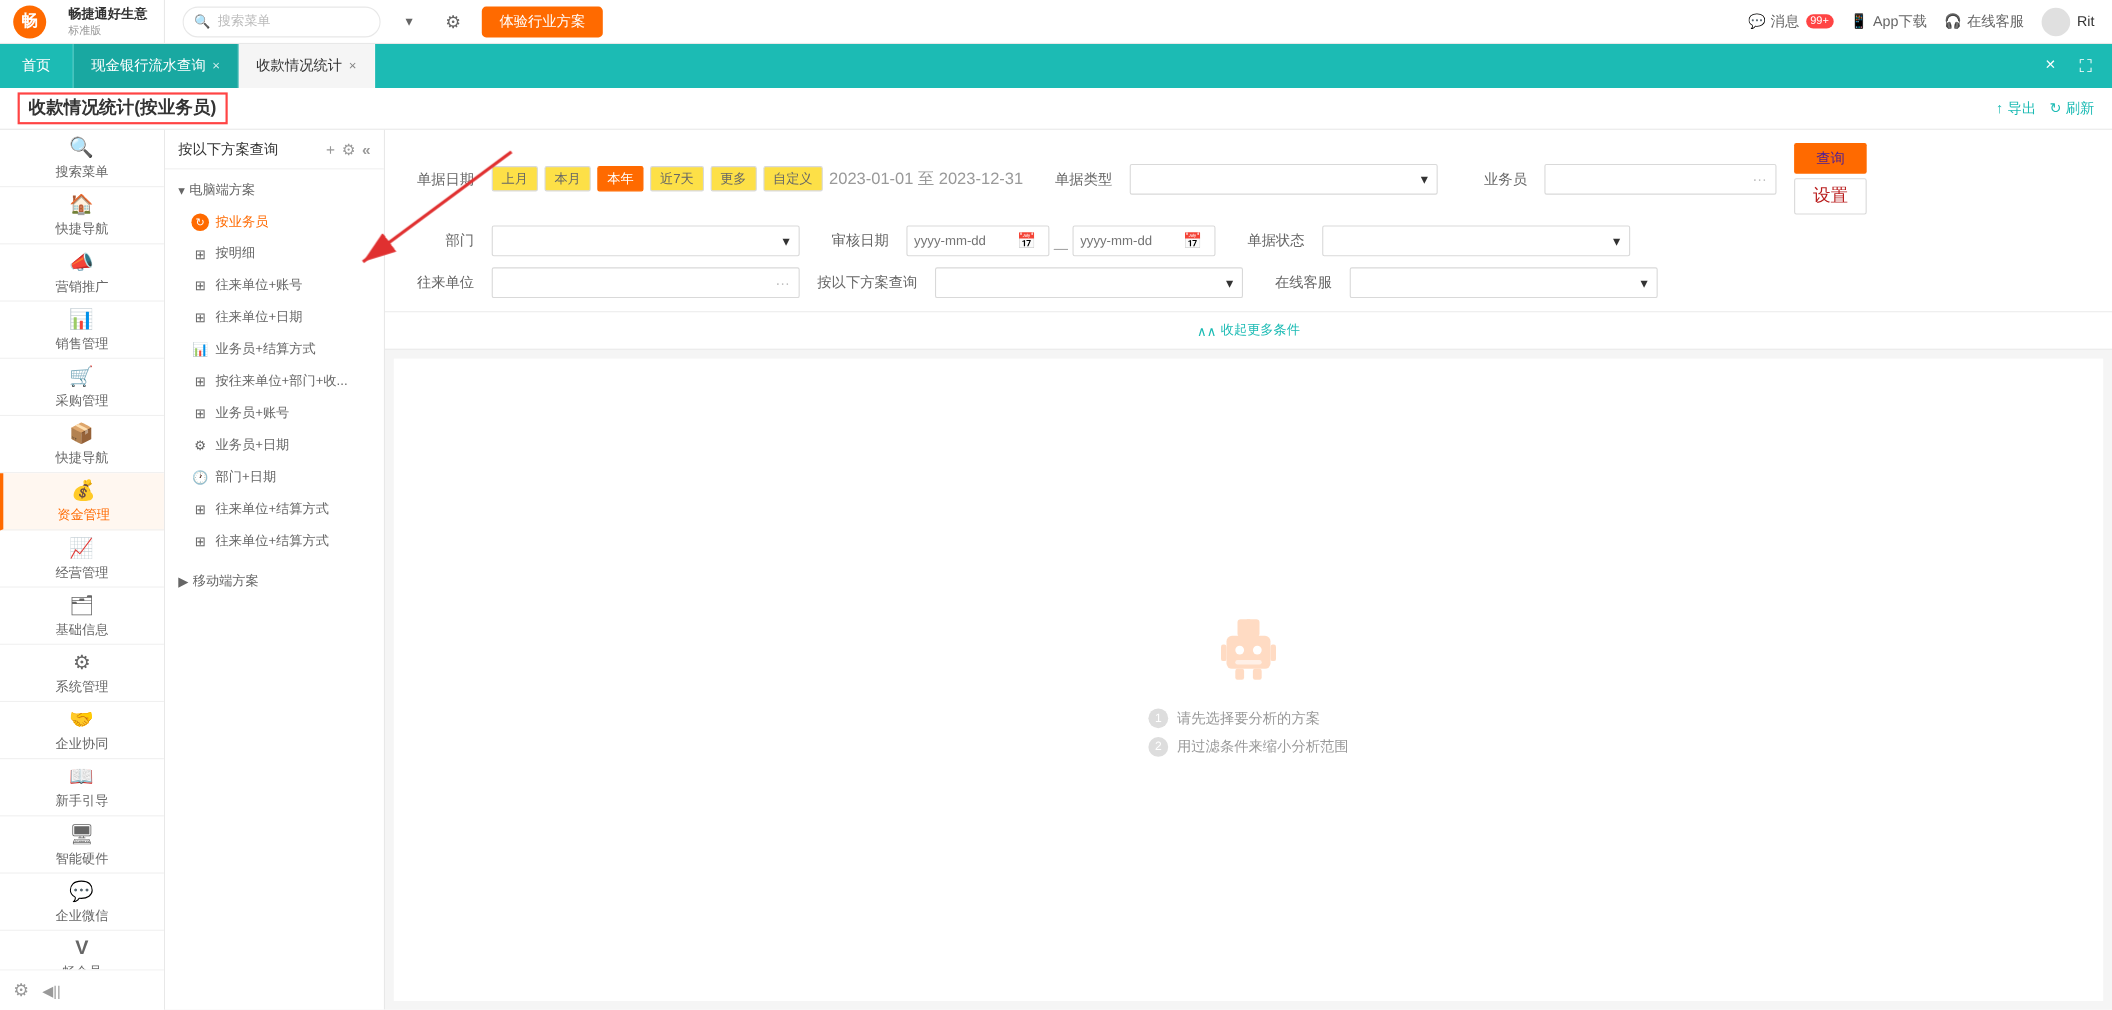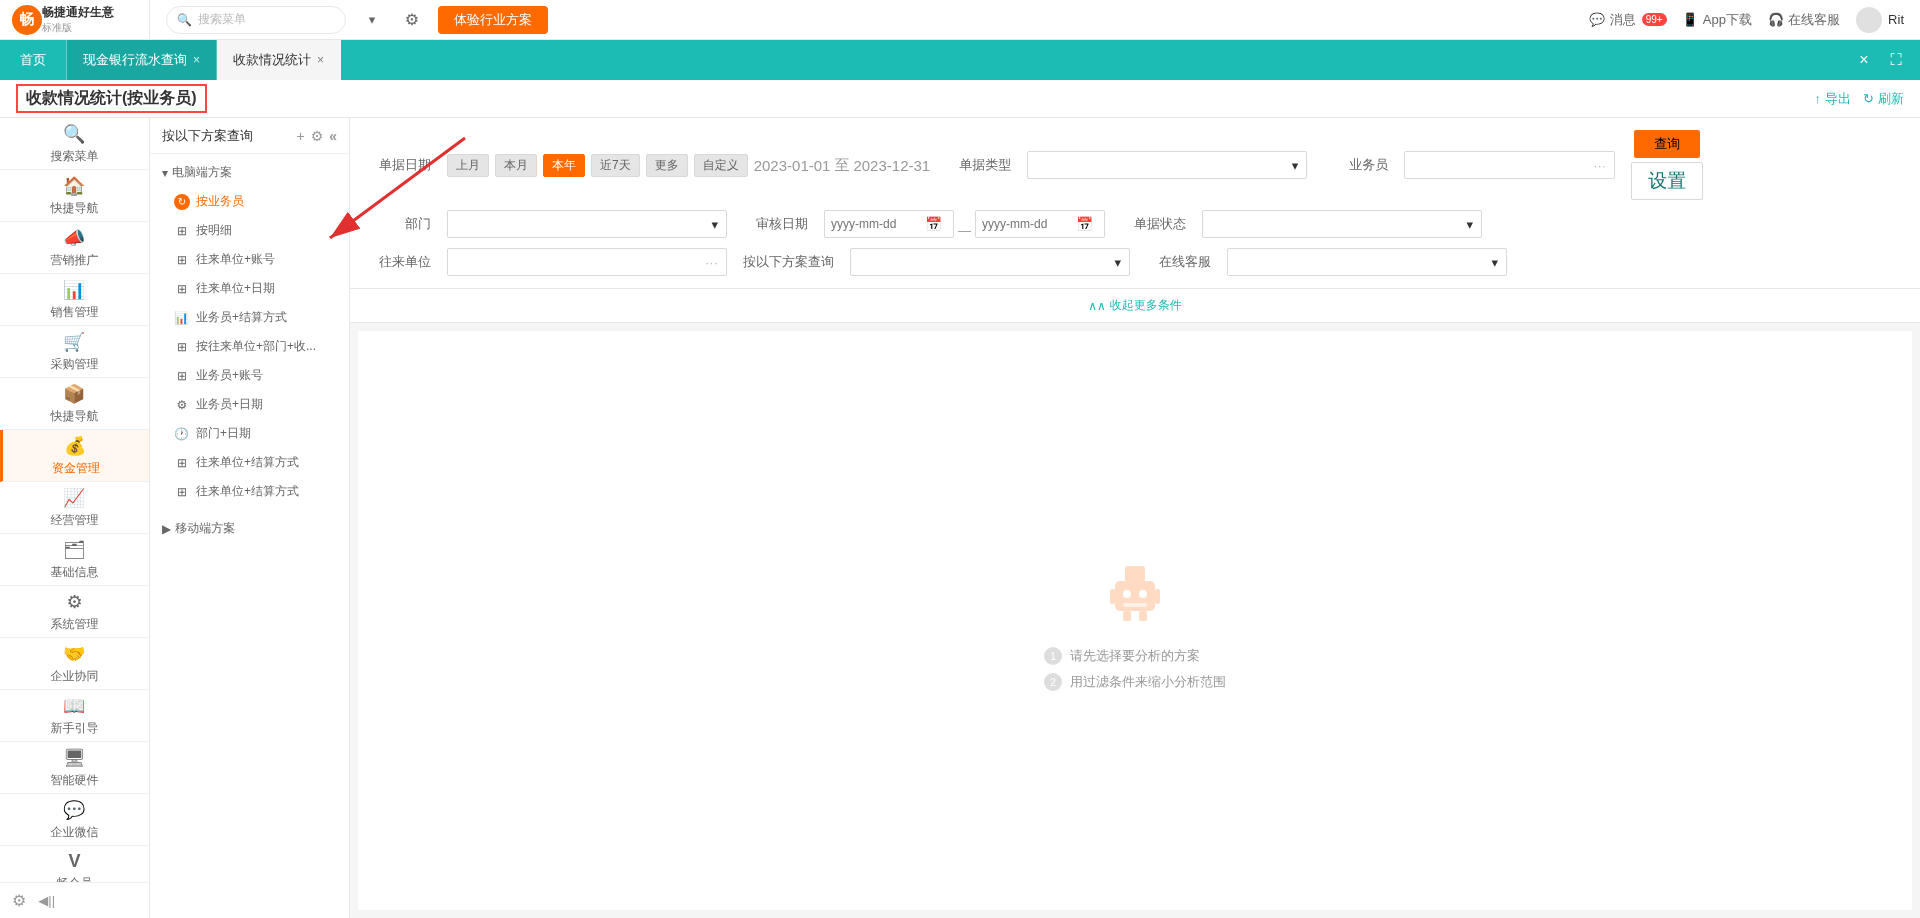--- a/index.html
+++ b/index.html
@@ -195,21 +195,21 @@
     .filter-date-group {
       display: flex; align-items: center; gap: 6px;
     }
     .date-btn {
       padding: 2px 8px;
       border: 1px solid #d9d9d9;
       border-radius: 2px;
       font-size: 12px;
       color: #666;
       cursor: pointer;
-      background: #e5e5e5;
+      background: #fde047;
     }
     .date-btn.active {
       background: #ff6a00;
       color: #fff;
       border-color: #ff6a00;
     }
     .date-range {
       display: flex; align-items: center; gap: 4px;
       font-size: 15px; color: #999;
     }
@@ -228,33 +228,33 @@
     .filter-select-wide {
       min-width: 280px;
     }
     .filter-dash { color: #999; }
     .filter-calendar-icon {
       color: #bbb; cursor: pointer; font-size: 14px;
     }
     .search-btn {
       padding: 5px 20px;
       background: #ff6a00;
-      color: #000000;
+      color: #4c1d95;
       border: none;
       border-radius: 2px;
       font-size: 13px;
       cursor: pointer;
     }
     .settings-btn {
       padding: 5px 16px;
       background: #fff;
-      color: #0f766e;
+      color: #b91c1c;
       border: 1px solid #d9d9d9;
       border-radius: 2px;
-      font-size: 19px;
+      font-size: 16px;
       cursor: pointer;
       display: block;
       margin-top: 4px;
     }
     .btn-group-right {
       display: flex; flex-direction: column; align-items: center;
     }
 
     
     .collapse-bar {
@@ -341,21 +341,21 @@
       flex: 1;
       overflow: hidden;
     }
   </style>
 </head>
 <body>
 
 <div class="top-nav">
   <div class="top-nav-left">
     <div class="logo-icon" style="background:#ff6a00; color:#fff; width:30px; height:30px; border-radius:50%; display:flex; align-items:center; justify-content:center; font-size:15px; font-weight:bold; flex-shrink:0;">畅</div>
-    <div style="margin-left:0;">
+    <div style="margin-left:20px;">
       <div style="font-size:12px; color:#333; font-weight:bold;">畅捷通好生意</div>
       <div style="font-size:10px; color:#999;">标准版</div>
     </div>
   </div>
   <div style="flex:1; display:flex; align-items:center; padding:0 16px; gap:12px;">
     <div style="width:180px; height:28px; border:1px solid #e8e8e8; border-radius:14px; display:flex; align-items:center; padding:0 10px; gap:6px; color:#bbb; font-size:12px;">
       <span>🔍</span>
       <span>搜索菜单</span>
     </div>
     <div style="width:28px; height:28px; display:flex; align-items:center; justify-content:center; cursor:pointer; color:#666;">▾</div>

